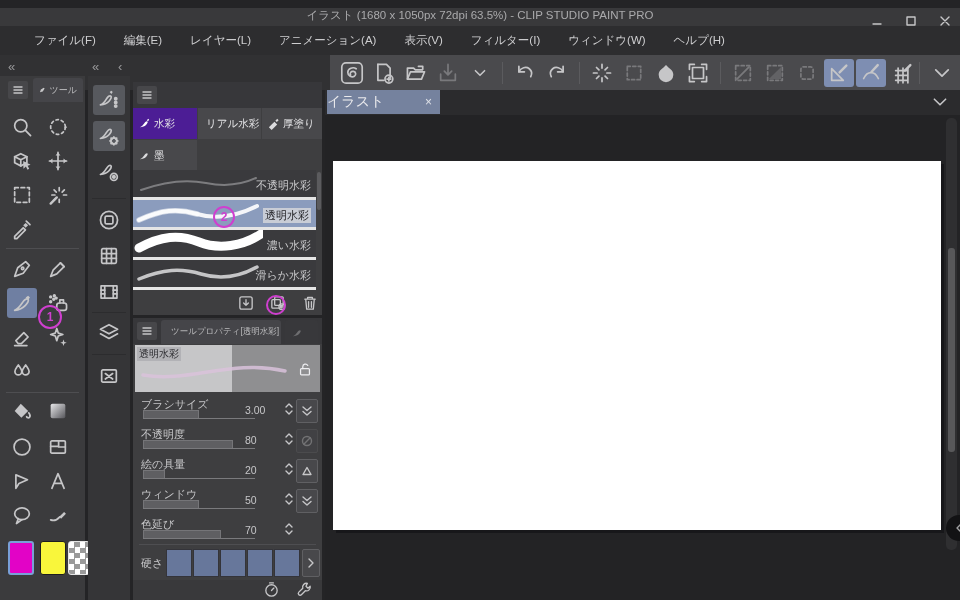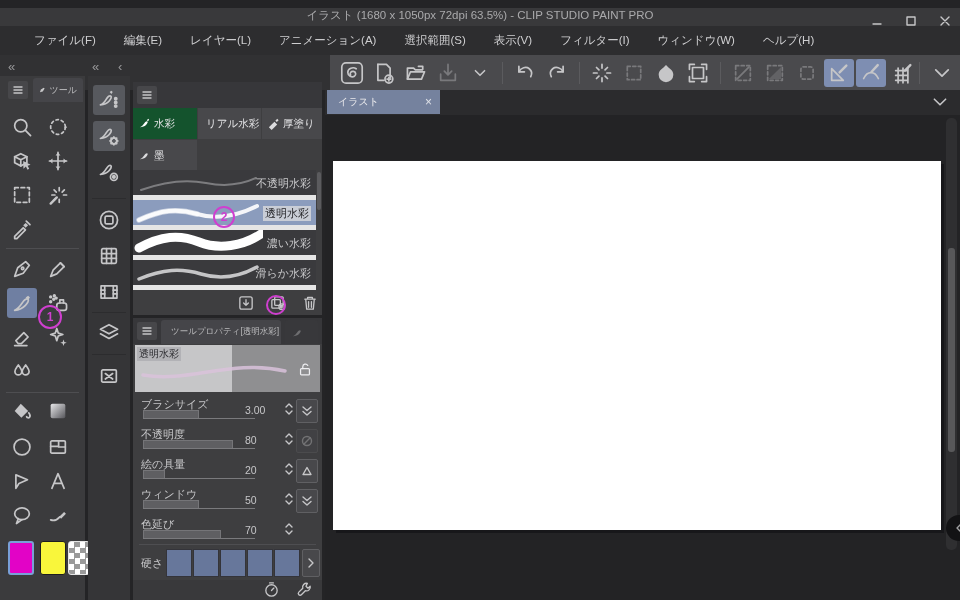--- a/index.html
+++ b/index.html
@@ -36,42 +36,42 @@
 
 .midstrip{position:absolute;left:88px;top:76px;width:42px;height:524px;background:#353537}
 .mbtn{position:absolute;left:5px;width:32px;height:30px;display:flex;align-items:center;justify-content:center;border-radius:3px}
 .mbtn.on{background:#57595e}
 .mdiv{position:absolute;left:4px;right:4px;height:1px;background:#2c2c2e}
 
 .panel{position:absolute;background:#3e3e40}
 .phead{position:absolute;left:0;top:0;right:0;height:26px;background:#37373a}
 
 .sttab{position:absolute;height:31px;display:flex;align-items:center;gap:3px;padding:0 5px;overflow:hidden;background:#48484b}
-.sttab.sel{background:#14532d}
+.sttab.sel{background:#4c1d95}
 .sttab span{font-size:10.5px;color:#e4e4e6;white-space:nowrap}
 
-.brow{position:absolute;left:0;width:183px;height:30px;background:#3a3a3d;border-bottom:5px solid #e5e5e5;overflow:hidden}
+.brow{position:absolute;left:0;width:183px;height:30px;background:#3a3a3d;border-bottom:3px solid #e5e5e5;overflow:hidden}
 .brow.sel{background:#8b9cbd}
 .blabel{position:absolute;right:5px;bottom:4px;font-size:11px;color:#c9c9cb}
 .brow.sel .blabel{background:#c9cdd6;color:#26262a;padding:0 2px}
 .actbtn{position:absolute;width:20px;height:20px;display:flex;align-items:center;justify-content:center}
 
 .slabel{position:absolute;font-size:11px;color:#c6c6c8;white-space:nowrap}
 .sval{position:absolute;font-size:10.5px;color:#c6c6c8;text-align:left;width:34px}
 .sbar{position:absolute;height:9px;border-bottom:1px solid #7a7a7d;width:112px}
 .sfill{height:8px;background:#5f5f62;border:1px solid #757578;border-bottom:none}
 .spin{position:absolute;width:12px;height:16px;display:flex;flex-direction:column;align-items:center;justify-content:center;gap:2px}
 .sidebtn{position:absolute;left:163px;width:22px;height:24px;background:#48484b;border:1px solid #606063;border-radius:2px;display:flex;align-items:center;justify-content:center}
 .hblk{width:26px;height:28px;background:#67779b;border:1px solid #34343a}
 .pbot{position:absolute;left:0;right:0;bottom:0;height:20px;background:#39393b}
 
 .canvasarea{position:absolute;left:325px;top:90px;width:635px;height:510px;background:#232325}
 .tabbar{position:absolute;left:0;top:0;width:635px;height:25px;background:#2b2b2d}
 .doctab{position:absolute;left:2px;top:0;width:113px;height:24px;background:#75829e;display:flex;align-items:center}
-.doctab span.lbl{font-size:10px;color:#e9e9ec;margin-left:11px;flex:1}
+.doctab span.lbl{font-size:14px;color:#e9e9ec;margin-left:0;flex:1}
 .doctab .x{font-size:12px;color:#dfe2e8;margin-right:8px}
 .whitecanvas{position:absolute;left:8px;top:71px;width:608px;height:369px;background:#ffffff;box-shadow:3px 3px 0 #17171a}
 .vtrack{position:absolute;left:621px;top:28px;width:11px;height:432px;background:#2f2f31;border-radius:5px}
 .vthumb{position:absolute;left:2px;top:130px;width:7px;height:204px;background:#58585a;border-radius:3px}
 .statusbar{position:absolute;left:0;top:493px;width:635px;height:17px;background:#37373a;border-top:1px solid #48484b}
 .stbox{position:absolute;top:2px;width:45px;height:14px;background:#3f3f42;border:1px solid #59595c;font-size:10px;color:#c8c8ca;padding:1px 0 0 4px}
 .wedge{position:absolute;top:3px;height:13px;background:#2c2c2e}
 .hthumb{position:absolute;left:308px;top:8px;width:104px;height:8px;background:#98989b;border-radius:4px}
 
 .anno{position:absolute;border:2px solid #cf3fcf;border-radius:50%;display:flex;align-items:center;justify-content:center;color:#cf3fcf;font-size:12px;font-weight:bold;background:transparent}
@@ -98,21 +98,20 @@
         </svg>
       </span>
   </div>
 </div>
 
 <div class="menubar">
   <span class="mitem">ファイル(F)</span>
   <span class="mitem">編集(E)</span>
   <span class="mitem">レイヤー(L)</span>
   <span class="mitem">アニメーション(A)</span>
-  <span class="mitem">選択範囲(S)</span>
   <span class="mitem">表示(V)</span>
   <span class="mitem">フィルター(I)</span>
   <span class="mitem">ウィンドウ(W)</span>
   <span class="mitem">ヘルプ(H)</span>
 </div>
 
 <div class="abs" style="left:0;top:55px;width:330px;height:35px;background:#313133"></div>
 <span class="collapse" style="left:8px;top:59px">«</span>
 <span class="collapse" style="left:92px;top:59px">«</span>
 <span class="collapse" style="left:118px;top:59px">‹</span>

